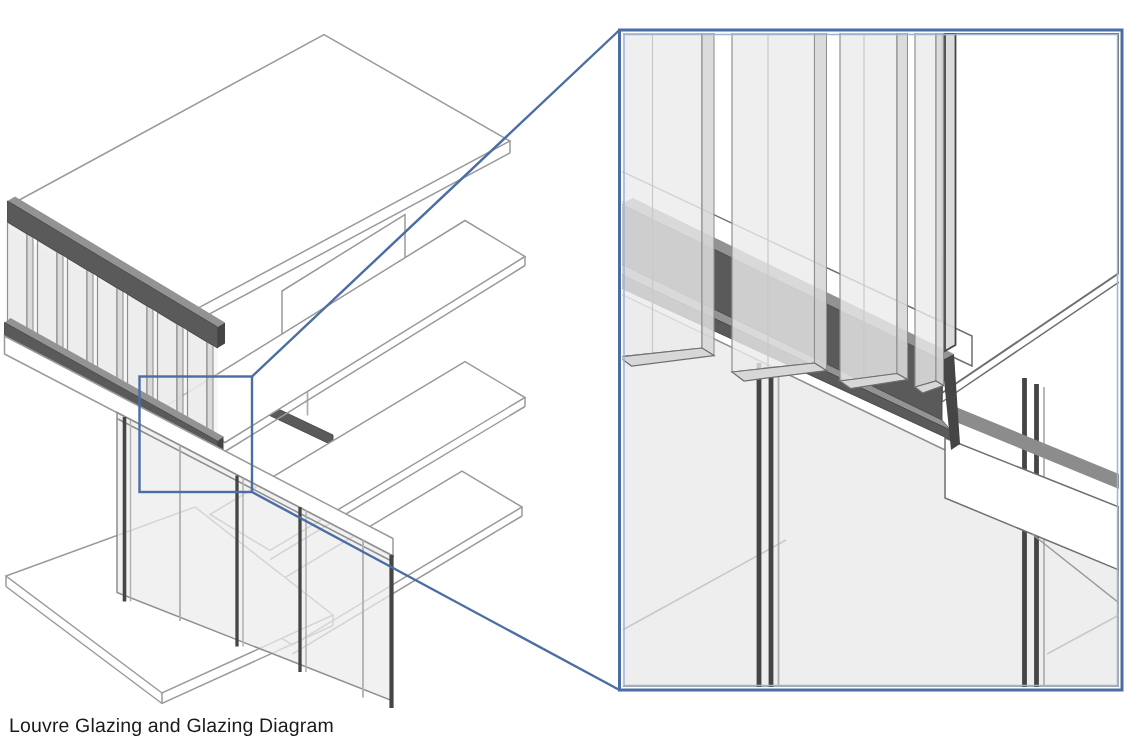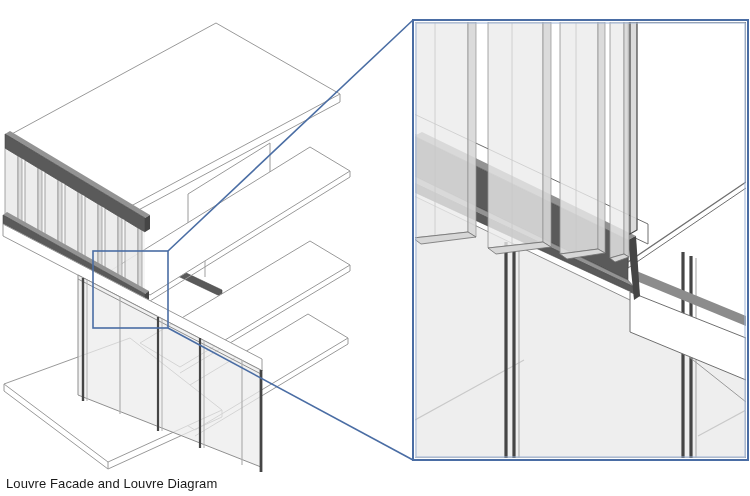--- a/index.html
+++ b/index.html
@@ -224,14 +224,14 @@
       <g>
         <polygon class="fin-edge" style="stroke:var(--mullion_dark);stroke-width:1.2" points="630,22 637,22 637,230 630,234"></polygon>
       </g>
     </g>
   </g>
 
   <rect class="blue" stroke-width="2" x="413" y="20" width="335" height="440"></rect>
   <rect class="blue-light" stroke-width="1" x="416" y="23" width="329" height="434"></rect>
 </svg>
 
-  <div class="caption">Louvre Facade and Louvre Diagram</div>
+  <div class="caption">Louvre Glazing and Glazing Diagram</div>
 </div>
 
 </body></html>

